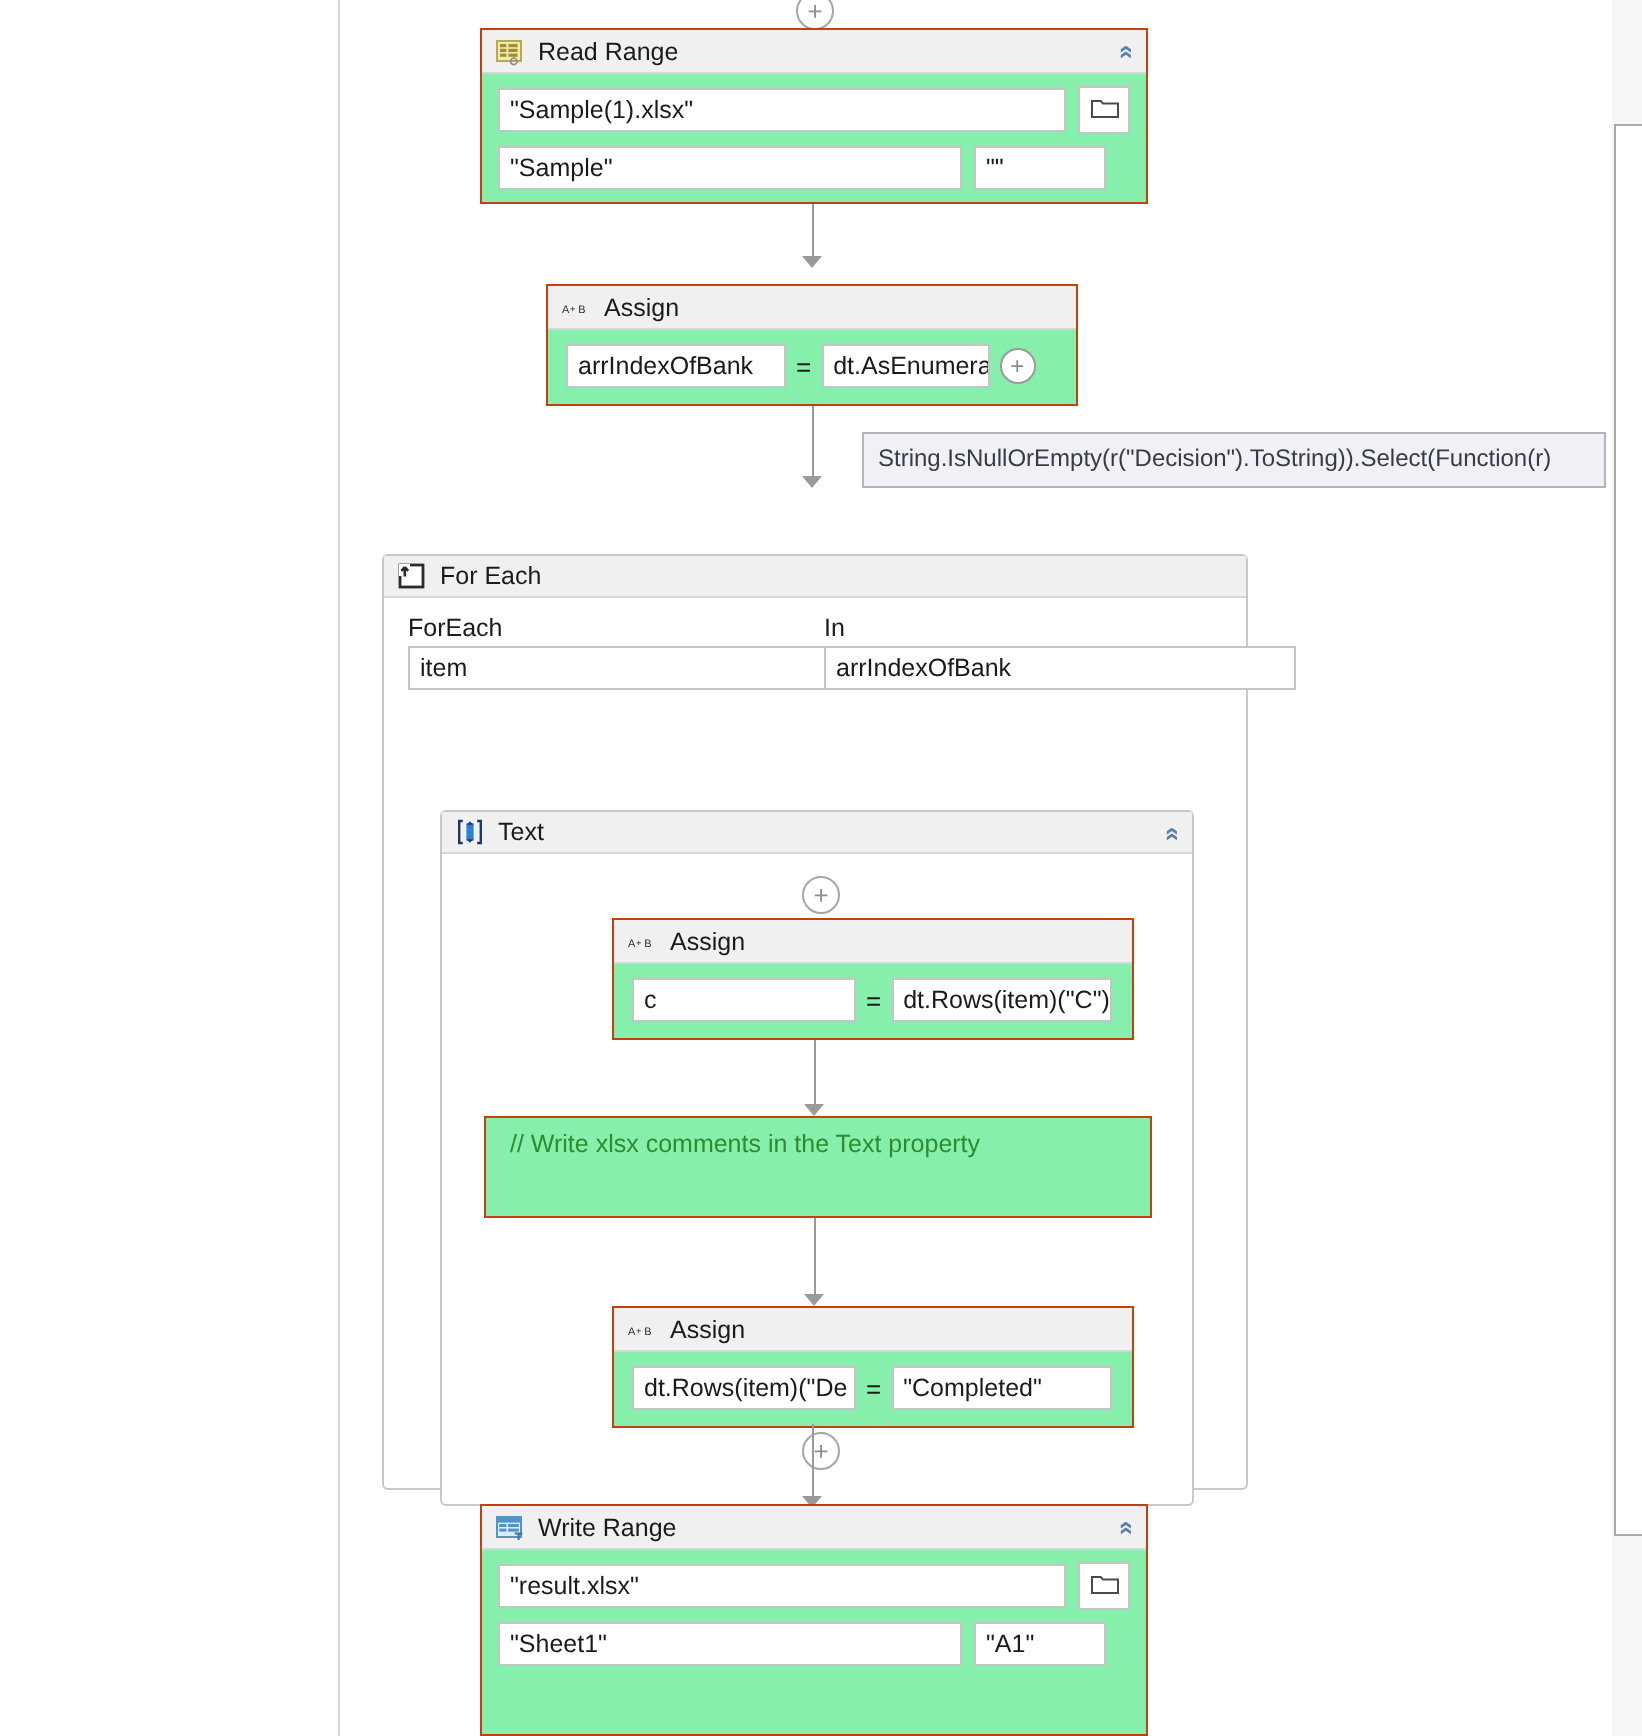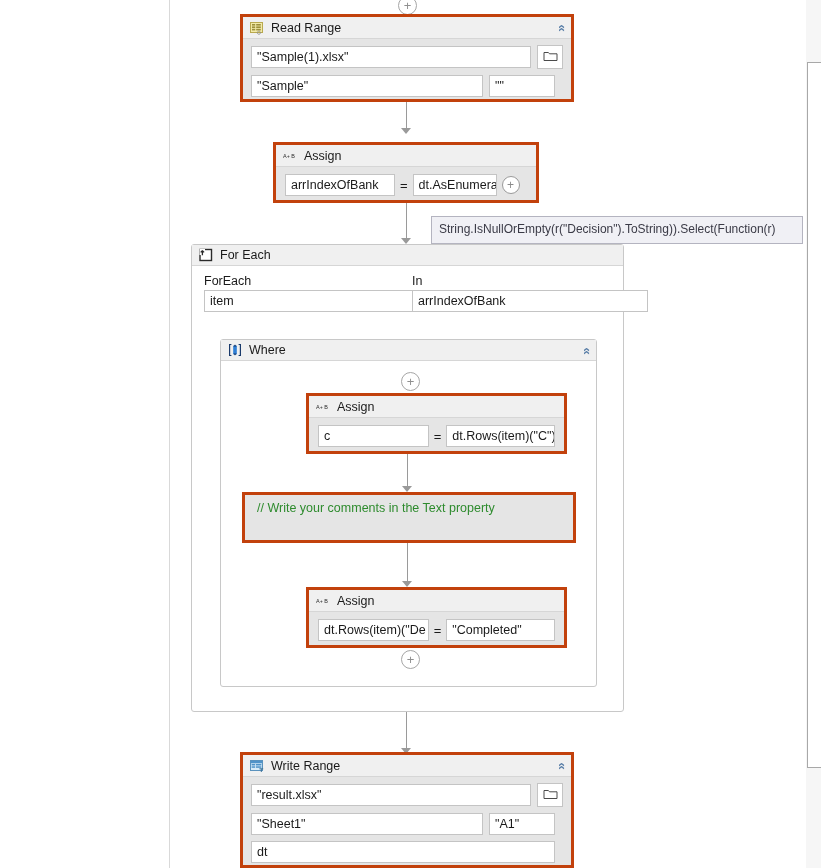--- a/index.html
+++ b/index.html
@@ -28,22 +28,22 @@
     background:#f6f6f6;border-left:1px solid #ffffff;
   }
   #vscroll .thumb{
     position:absolute;left:1px;top:62px;width:13px;height:704px;
     background:#ffffff;border:1px solid #a8a8a8;
   }
 
   
   .act{
     position:absolute;
-    background:#e5e5e5;
-    border:3px solid #c2410c;
+    background:#86efac;
+    border:1px solid #c2410c;
     box-sizing:border-box;
   }
   .act-head{
     height:22px;
     background:#f0f0f0;
     border-bottom:1px solid #d6d6d6;
     display:flex;align-items:center;
     padding:0 6px;
     box-sizing:border-box;
   }
@@ -88,21 +88,21 @@
   }
   .plus-std{
     position:absolute;width:17px;height:17px;border-radius:50%;
     border:1px solid #a6a6a6;color:#8f8f8f;background:#fff;
     display:flex;align-items:center;justify-content:center;font-size:13px;
   }
 
   
   .container{
     position:absolute;border:1px solid #c8c8c8;background:#ffffff;
-    border-radius:3px;box-sizing:border-box;
+    border-radius:3px;box-sizing:border-box;margin-top:33px;
   }
   .ct-head{
     height:21px;background:#f0f0f0;border-bottom:1px solid #d6d6d6;
     display:flex;align-items:center;padding:0 6px;box-sizing:border-box;
   }
   .sublabel{font-size:12.5px;color:#1a1a1a;margin-bottom:2px;}
 
   
   .conn{position:absolute;width:1px;background:#9a9a9a;}
   .arrow{
@@ -227,21 +227,21 @@
 
   <div class="container" style="left:28px;top:94px;width:377px;height:348px;">
     <div class="ct-head">
       <span class="ic-box">
         <svg class="ic" viewBox="0 0 14 14">
           <path d="M3.4 1.5H1.6v11h1.8M10.6 1.5h1.8v11h-1.8" stroke="#1a3a6b" stroke-width="1.2" fill="none"></path>
           <rect x="5.2" y="2.6" width="3.6" height="8.8" fill="#2f7fd6"></rect>
           <path d="M7 1.6l1.6 1.8H5.4zM7 12.4l1.6-1.8H5.4z" fill="#1a3a6b"></path>
         </svg>
       </span>
-      <span class="act-title">Where</span>
+      <span class="act-title">Text</span>
       <span class="chev" style="transform:rotate(90deg);display:inline-block;">«</span>
     </div>
 
     <div class="plus-std" style="left:180px;top:32px;">
       <span>+</span>
     </div>
 
     <div class="act" style="left:85px;top:53px;width:261px;height:61px;">
       <div class="act-head">
         <span class="ic-box">
@@ -257,21 +257,21 @@
         <div class="fld" style="width:112px;">c</div>
         <span class="eq">=</span>
         <div class="fld" style="width:110px;">dt.Rows(item)("C")</div>
       </div>
     </div>
 
     <div class="conn" style="left:186px;top:114px;height:34px;"></div>
     <div class="arrow" style="left:181px;top:146px;"></div>
 
     <div class="act" style="left:21px;top:152px;width:334px;height:51px;">
-      <div class="comment-text">// Write your comments in the Text property</div>
+      <div class="comment-text">// Write xlsx comments in the Text property</div>
     </div>
 
     <div class="conn" style="left:186px;top:203px;height:40px;"></div>
     <div class="arrow" style="left:181px;top:241px;"></div>
 
     <div class="act" style="left:85px;top:247px;width:261px;height:61px;">
       <div class="act-head">
         <span class="ic-box">
           <svg class="ic" viewBox="0 0 18 10">
             <text x="0" y="8" font-family="Liberation Sans, sans-serif" font-size="7" fill="#2a2a2a">A</text>
@@ -321,23 +321,20 @@
           <svg width="15" height="12" viewBox="0 0 15 12">
             <path d="M1 2.5h4.4l1.1 1.3H14v6.7H1z" fill="#ffffff" stroke="#4a4a4a" stroke-width="1"></path>
           </svg>
         </span>
       </div>
     </div>
     <div class="row">
       <div class="fld" style="width:232px;">"Sheet1"</div>
       <div class="fld" style="width:66px;">"A1"</div>
     </div>
-    <div class="row">
-      <div class="fld" style="width:304px;">dt</div>
-    </div>
   </div>
 </div>
 
 <div id="tooltip">
   <div>String.IsNullOrEmpty(r("Decision").ToString)).Select(Function(r)</div>
 </div>
 
 <div id="vscroll">
   <div class="thumb"></div>
 </div>

